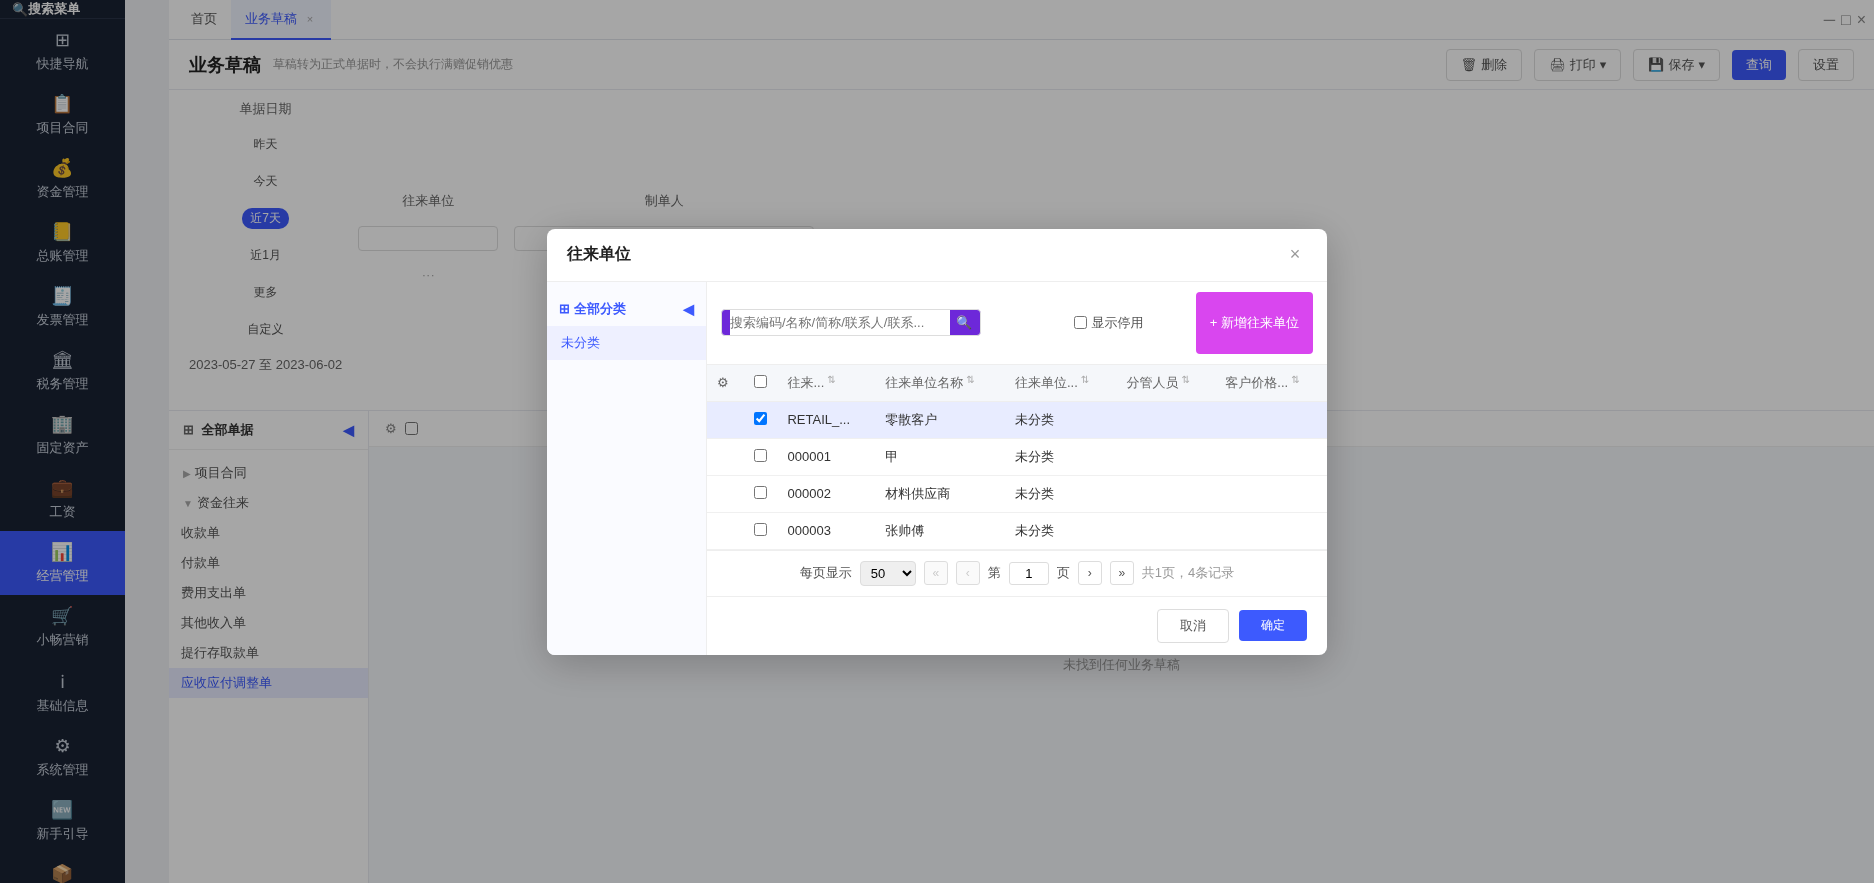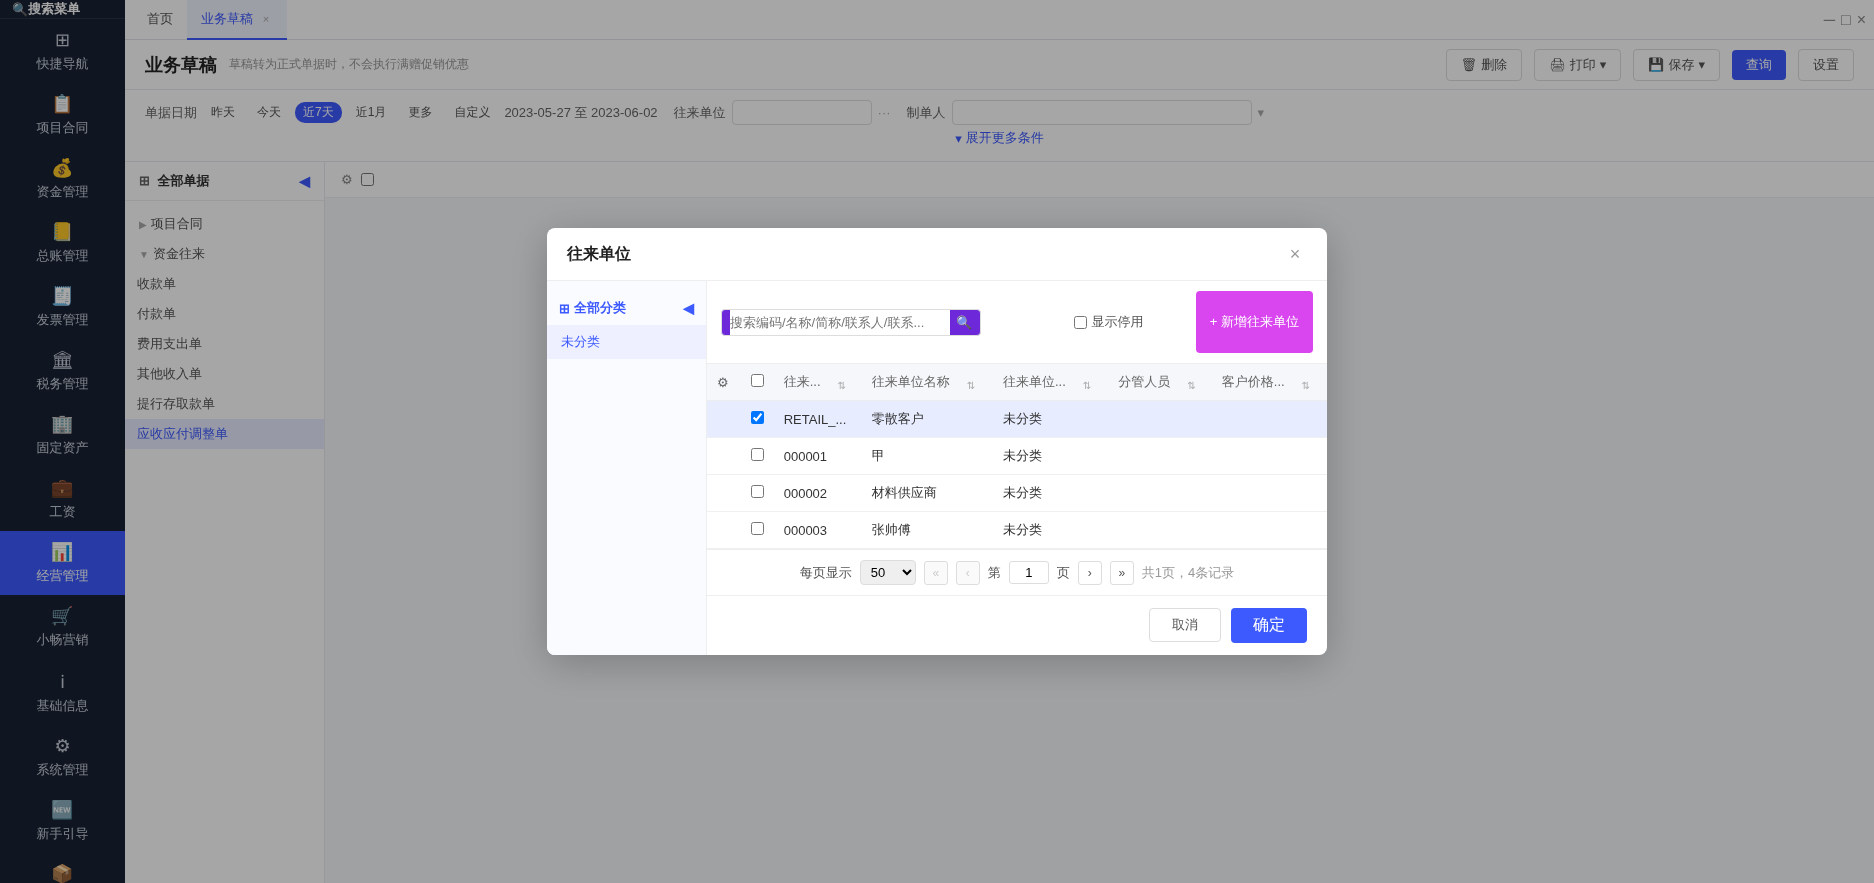--- a/index.html
+++ b/index.html
@@ -39,20 +39,21 @@
     .sidebar-item.active { background: #3d5afe; color: #fff; }
     .sidebar-icon { font-size: 18px; }
 
     
     .main {
       flex: 1;
       display: flex;
       flex-direction: column;
       height: 100%;
       overflow: hidden;
+      margin-left: 44px;
     }
 
     
     .tab-bar {
       display: flex;
       align-items: center;
       background: #fff;
       border-bottom: 1px solid #e0e4ea;
       height: 40px;
       padding: 0 8px;
@@ -140,21 +141,22 @@
     }
     .filter-row {
       display: flex;
       align-items: center;
       gap: 16px;
       flex-wrap: wrap;
     }
     .filter-group {
       display: flex;
       align-items: center;
-      gap: 6px;
+      gap: 16px;
+      flex-direction: column;
     }
     .filter-label { color: #666; white-space: nowrap; }
     .filter-input {
       border: 1px solid #ddd;
       border-radius: 4px;
       padding: 4px 8px;
       color: #333;
       background: #fff;
       width: 140px;
     }
@@ -394,22 +396,22 @@
       padding: 9px 10px;
       border-bottom: 1px solid #f0f0f0;
       color: #333;
       font-size: 13px;
       white-space: nowrap;
     }
     .dtable tr.selected td { background: #e8ecff; }
 
     .col-sort {
       display: flex;
-      align-items: flex-end;
-      gap: 17px;
+      align-items: flex-start;
+      gap: 3px;
       cursor: pointer;
     }
     .sort-icon { color: #aaa; font-size: 10px; }
 
     .settings-icon-cell {
       color: #999;
       font-size: 15px;
     }
     .checkbox-cell {
       width: 30px;
@@ -454,21 +456,21 @@
       border: 1px solid #ddd;
       border-radius: 3px;
       text-align: center;
       padding: 3px;
       font-size: 13px;
     }
     .page-total { color: #999; }
 
     .dialog-actions {
       display: flex;
-      align-items: flex-start;
+      align-items: center;
       justify-content: flex-end;
       padding: 12px 20px;
       gap: 10px;
       border-top: 1px solid #eee;
     }
     .btn-cancel {
       padding: 7px 22px;
       border-radius: 4px;
       border: 1px solid #ddd;
       background: #fff;
@@ -476,21 +478,21 @@
       cursor: pointer;
       font-size: 13px;
     }
     .btn-confirm {
       padding: 7px 22px;
       border-radius: 4px;
       border: none;
       background: #3d5afe;
       color: #fff;
       cursor: pointer;
-      font-size: 16px;
+      font-size: 12px;
     }
 
     
     .dialog-table::-webkit-scrollbar { width: 6px; height: 6px; }
     .dialog-table::-webkit-scrollbar-thumb { background: #ccc; border-radius: 3px; }
 
     
     .collapse-icon {
       font-size: 14px;
       color: #3d5afe;

